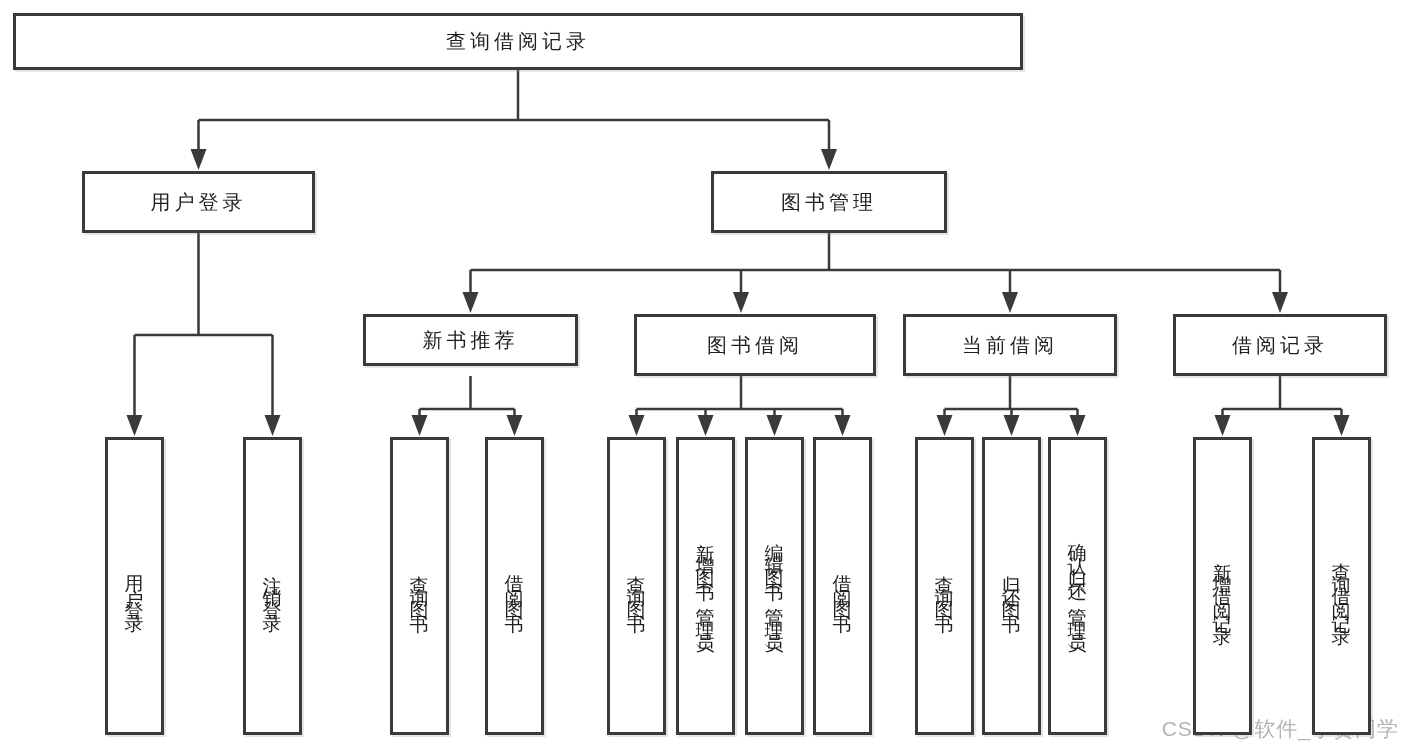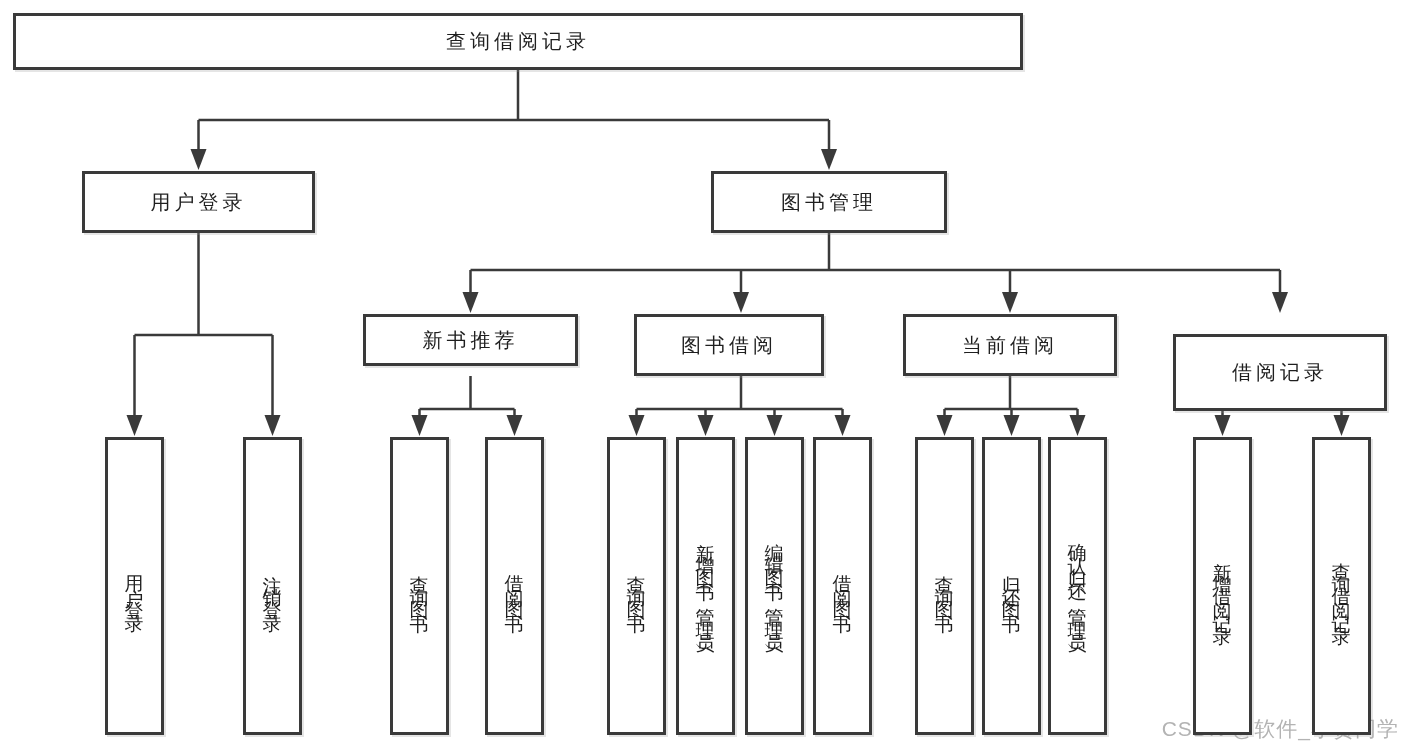--- a/index.html
+++ b/index.html
@@ -90,27 +90,27 @@
     </div>
     <div class="node" style="left: 82px; top: 171px; width: 233px; height: 62px;">
       <span class="node-label">用户登录</span>
     </div>
     <div class="node" style="left: 711px; top: 171px; width: 236px; height: 62px; justify-content: center;">
       <span class="node-label">图书管理</span>
     </div>
     <div class="node" style="left: 363px; top: 314px; width: 215px; height: 52px;">
       <span class="node-label">新书推荐</span>
     </div>
-    <div class="node" style="left: 634px; top: 314px; width: 190px; height: 62px;">
+    <div class="node" style="left: 634px; top: 314px; width: 242px; height: 62px;">
       <span class="node-label">图书借阅</span>
     </div>
     <div class="node" style="left: 903px; top: 314px; width: 214px; height: 62px;">
       <span class="node-label">当前借阅</span>
     </div>
-    <div class="node" style="left: 1173px; top: 314px; width: 214px; height: 77px; margin-top: 20px;">
+    <div class="node" style="left: 1173px; top: 314px; width: 214px; height: 62px;">
       <span class="node-label">借阅记录</span>
     </div>
     <div class="node vertical" style="left: 105px; top: 437px; width: 59px; height: 298px;">
       <span class="node-label">用户登录</span>
     </div>
     <div class="node vertical" style="left: 243px; top: 437px; width: 59px; height: 298px;">
       <span class="node-label">注销登录</span>
     </div>
     <div class="node vertical" style="left: 390px; top: 437px; width: 59px; height: 298px;">
       <span class="node-label">查询图书</span>

